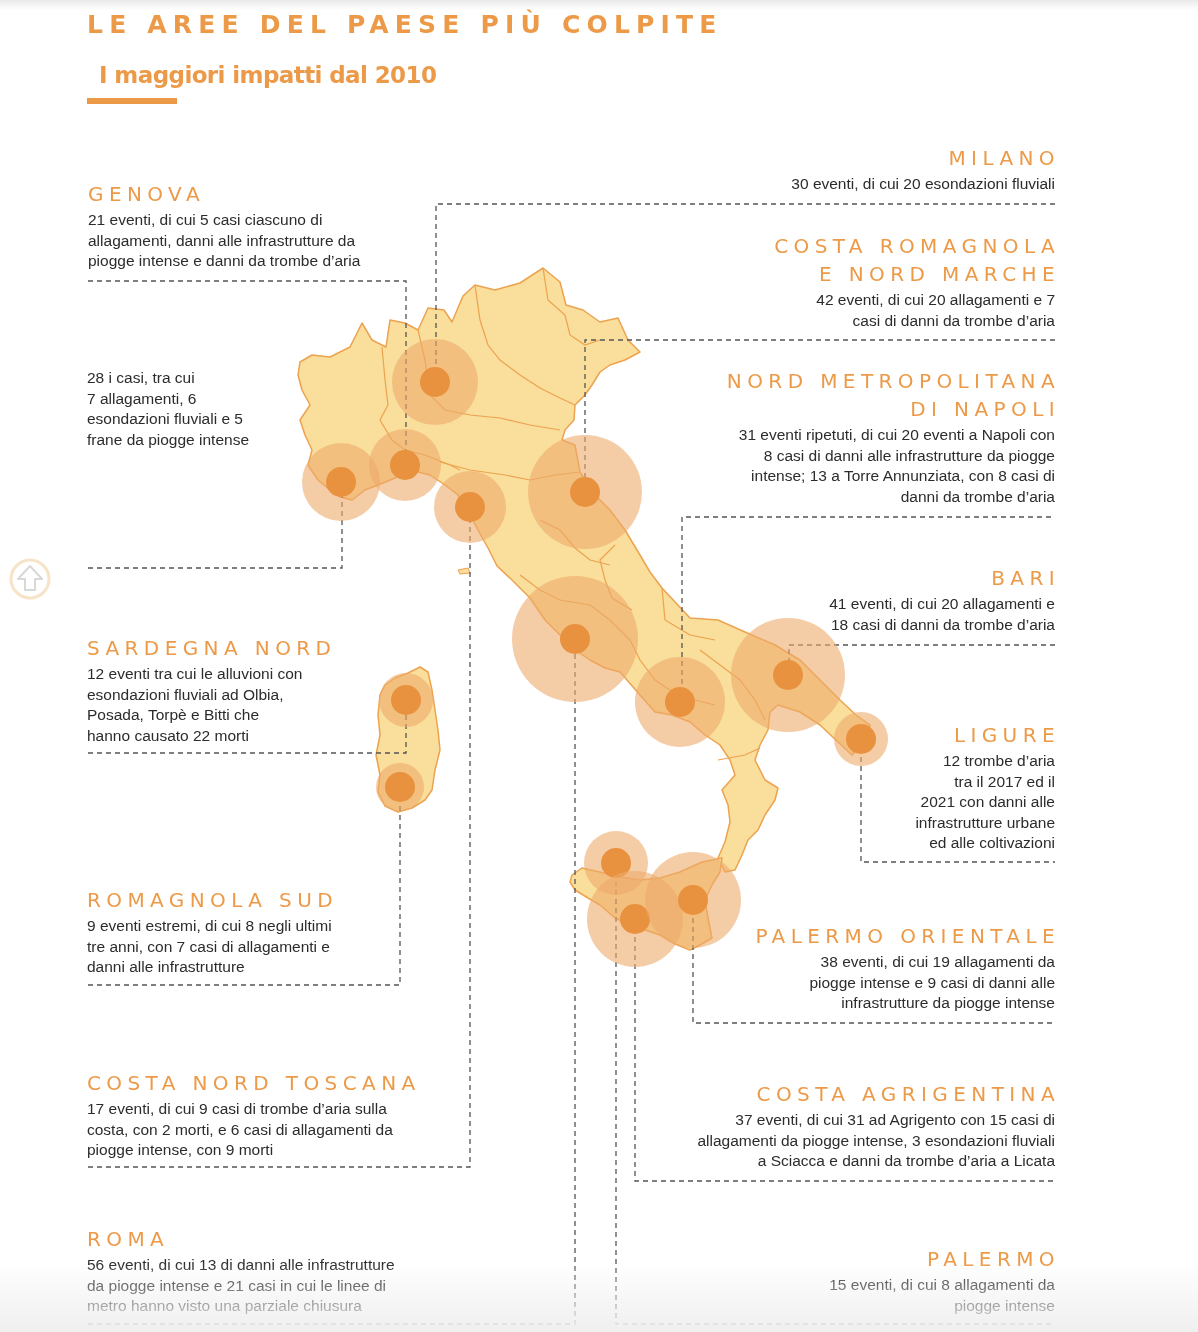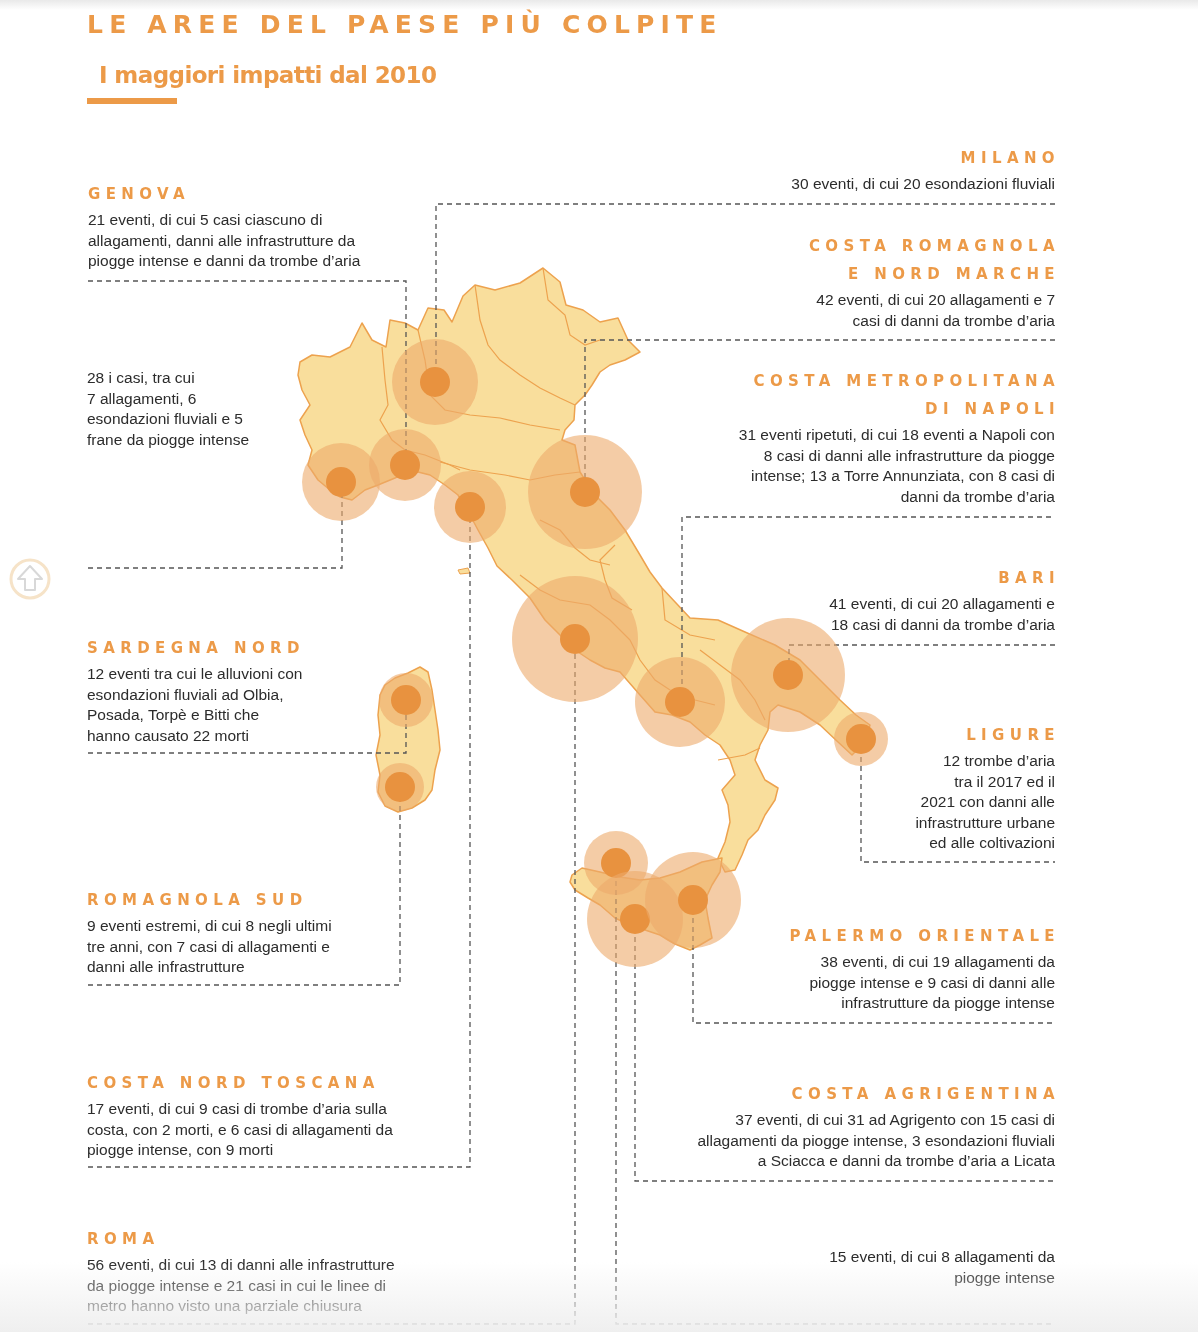--- a/index.html
+++ b/index.html
@@ -22,22 +22,22 @@
     position:absolute; left:87px; top:50px; margin:12px;
     font-family: "DejaVu Sans", sans-serif; font-weight:bold;
     font-size:23px; letter-spacing:-0.6px; color:#ec9a48;
   }
   .title-rule { position:absolute; left:87px; top:98px; width:90px; height:6px; background:#ec9a48; }
 
   svg.map { position:absolute; left:0; top:0; }
 
   .label { position:absolute; }
   .label h3 {
-    margin:0; font-family:"DejaVu Sans", sans-serif; font-weight:bold;
-    font-size:15px; letter-spacing:5.4px; color:#ec9a48; line-height:28px;
+    margin:0; font-family:"DejaVu Sans", sans-serif; font-weight:normal;
+    font-size:20px; letter-spacing:5.4px; color:#ec9a48; line-height:28px;
     white-space: pre-line;
   }
   .label p {
     margin:2px 0 0 0; font-size:15.5px; line-height:20.5px; color:#2c2c2c;
     white-space: pre-line;
   }
   .left { text-align:left; }
   .right { text-align:right; }
   .right h3 { margin-right:-5px; }
 
@@ -202,23 +202,23 @@
 </div>
 
 <div class="label right" style="right:143px; top:232px; width:360px;">
   <h3>COSTA ROMAGNOLA
 E NORD MARCHE</h3>
   <p>42 eventi, di cui 20 allagamenti e 7
 casi di danni da trombe d’aria</p>
 </div>
 
 <div class="label right" style="right:143px; top:367px; width:380px;">
-  <h3>COSTA METROPOLITANA
+  <h3>NORD METROPOLITANA
 DI NAPOLI</h3>
-  <p>31 eventi ripetuti, di cui 18 eventi a Napoli con
+  <p>31 eventi ripetuti, di cui 20 eventi a Napoli con
 8 casi di danni alle infrastrutture da piogge
 intense; 13 a Torre Annunziata, con 8 casi di
 danni da trombe d’aria</p>
 </div>
 
 <div class="label right" style="right:143px; top:564px; width:300px;">
   <h3>BARI</h3>
   <p>41 eventi, di cui 20 allagamenti e
 18 casi di danni da trombe d’aria</p>
 </div>
@@ -240,20 +240,21 @@
 </div>
 
 <div class="label right" style="right:143px; top:1080px; width:400px;">
   <h3>COSTA AGRIGENTINA</h3>
   <p>37 eventi, di cui 31 ad Agrigento con 15 casi di
 allagamenti da piogge intense, 3 esondazioni fluviali
 a Sciacca e danni da trombe d’aria a Licata</p>
 </div>
 
 <div class="label right" style="right:143px; top:1245px; width:300px;">
+  <h3>PALERMO</h3>
   <p>15 eventi, di cui 8 allagamenti da
 piogge intense</p>
 </div>
 
 <div class="up-btn">
   <svg width="44" height="44" viewBox="0 0 44 44">
     <circle cx="22" cy="22" r="19" fill="#ffffff" stroke="#f6e3c8" stroke-width="3"></circle>
     <path d="M22,9 L34,22 L27,22 L27,33 L17,33 L17,22 L10,22 Z" fill="#ffffff" stroke="#d8d8d8" stroke-width="2" stroke-linejoin="round"></path>
   </svg>
 </div>

